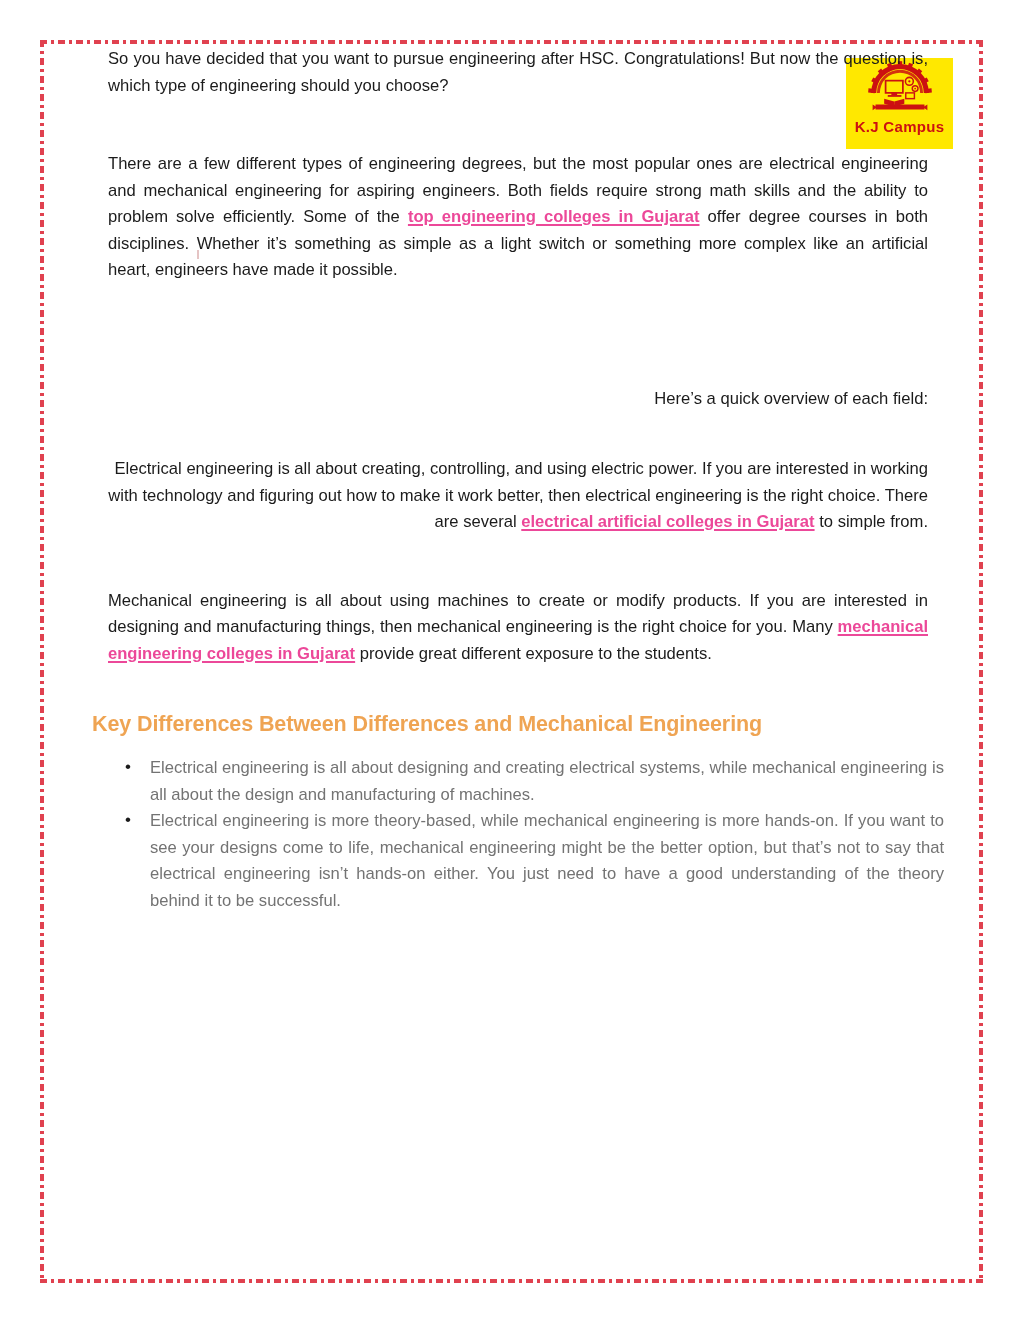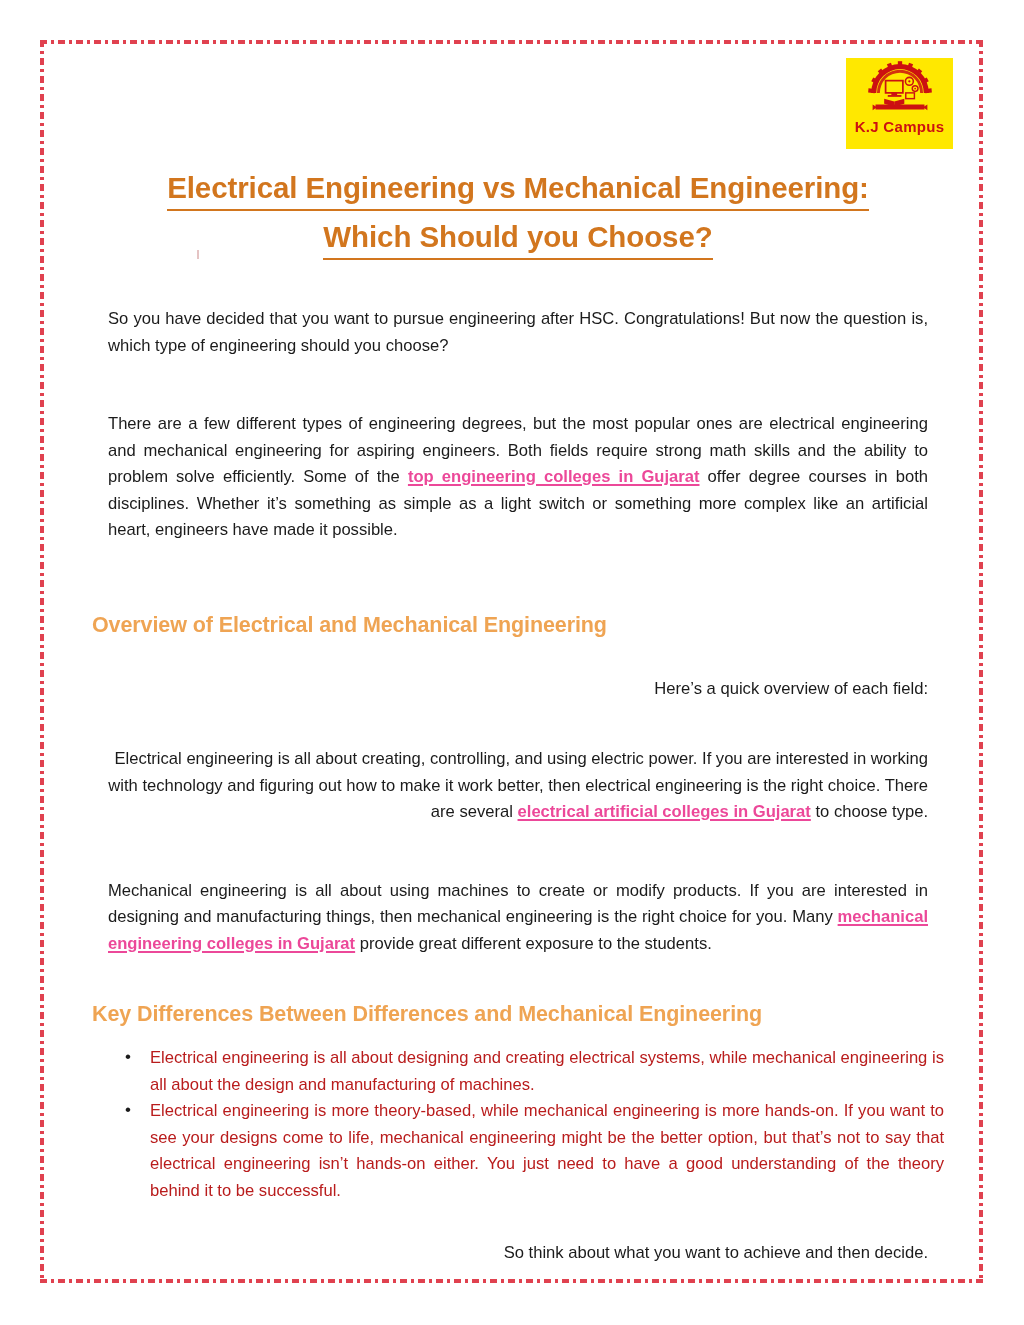--- a/index.html
+++ b/index.html
@@ -163,21 +163,21 @@
     margin: 0;
     padding: 0 0 0 0;
     list-style: none;
   }
   ul.bullets li {
     position: relative;
     padding-left: 58px;
     font-family: "Liberation Sans", sans-serif;
     font-size: 16.6px;
     line-height: 26.5px;
-    color: #b91c1c;
+    color: #737373;
     text-align: justify;
   }
   ul.bullets li::before {
     content: "\2022";
     position: absolute;
     left: 33px;
     top: -1px;
     font-size: 17px;
     color: #1b1b1b;
   }
@@ -247,61 +247,55 @@
         <path d="M56 52 l-14 4 v7 l14 -4 z" fill="#cc1111"></path>
       </g>
     </svg>
     <div class="logo-name">K.J Campus</div>
   </div>
 
   <div class="stray-mark"></div>
 
   <div class="content">
 
-    <h1 class="doc-title">
-      <span class="t-line line1">Electrical Engineering vs Mechanical Engineering:</span><br>
-      <span class="t-line line2">Which Should you Choose?</span>
-    </h1>
 
     <div class="sp-30"></div>
 
     <p class="body">So you have decided that you want to pursue engineering after HSC. Congratulations! But now the question is, which type of engineering should you choose?</p>
 
     <div class="sp-20"></div>
 
     <p class="body"><span>There are a few different types of engineering degrees, but the most popular ones are electrical engineering and mechanical engineering for aspiring engineers. Both fields require strong math skills and the ability to problem solve efficiently. Some of the </span><a class="link" href="#">top engineering colleges in Gujarat</a><span> offer degree courses in both disciplines. Whether it’s something as simple as a light switch or something more complex like an artificial heart, engineers have made it possible.</span></p>
 
     <div class="sp-20"></div>
 
 
     <div class="sp-30"></div>
 
-    <h2 class="section">Overview of Electrical and Mechanical Engineering</h2>
 
     <div class="sp-20"></div>
 
     <p class="body left">Here’s a quick overview of each field:</p>
 
     <div class="sp-12"></div>
 
-    <p class="body left"><span>Electrical engineering is all about creating, controlling, and using electric power. If you are interested in working with technology and figuring out how to make it work better, then electrical engineering is the right choice. There are several </span><a class="link" href="#">electrical artificial colleges in Gujarat</a><span> to choose type.</span></p>
+    <p class="body left"><span>Electrical engineering is all about creating, controlling, and using electric power. If you are interested in working with technology and figuring out how to make it work better, then electrical engineering is the right choice. There are several </span><a class="link" href="#">electrical artificial colleges in Gujarat</a><span> to simple from.</span></p>
 
     <div class="sp-20"></div>
 
     <p class="body"><span>Mechanical engineering is all about using machines to create or modify products. If you are interested in designing and manufacturing things, then mechanical engineering is the right choice for you. Many </span><a class="link" href="#">mechanical engineering colleges in Gujarat</a><span> provide great different exposure to the students.</span></p>
 
     <div class="sp-26"></div>
 
     <h2 class="section">Key Differences Between Differences and Mechanical Engineering</h2>
 
     <div class="sp-16"></div>
 
     <ul class="bullets">
       <li>Electrical engineering is all about designing and creating electrical systems, while mechanical engineering is all about the design and manufacturing of machines.</li>
       <li>Electrical engineering is more theory-based, while mechanical engineering is more hands-on. If you want to see your designs come to life, mechanical engineering might be the better option, but that’s not to say that electrical engineering isn’t hands-on either. You just need to have a good understanding of the theory behind it to be successful.</li>
     </ul>
 
     <div class="sp-20"></div>
 
-    <p class="body left">So think about what you want to achieve and then decide.</p>
 
   </div>
 </div>
 
 </body></html>

